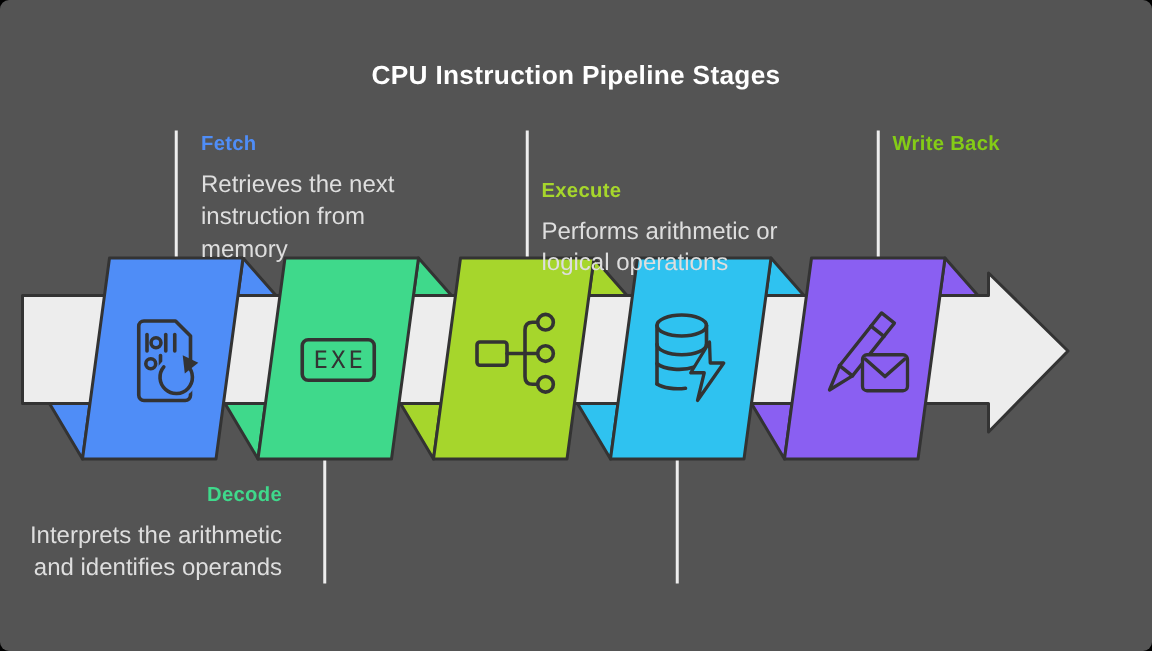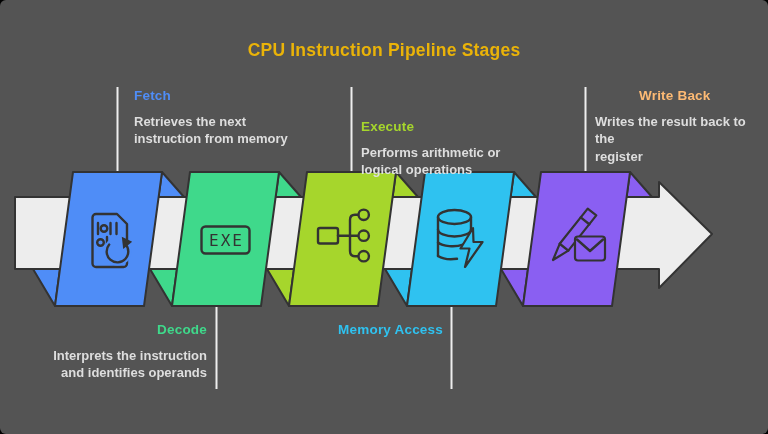--- a/index.html
+++ b/index.html
@@ -3,35 +3,35 @@
 <meta charset="utf-8">
 <style>
   html,body { margin:0; padding:0; background:#000; }
   .canvas {
     position:relative; width:768px; height:434px;
     background:#545454; overflow:hidden; border-radius:6px;
     font-family:"Liberation Sans", sans-serif;
   }
   .title {
     position:absolute; top:40px; left:0; width:100%;
-    text-align:center; color:#eab308;
+    text-align:center; color:#ffffff;
     font-size:17.5px; font-weight:bold; letter-spacing:.2px;
   }
   .diagram-svg { position:absolute; left:0; top:0; }
   .shape { stroke:#333333; stroke-width:2; stroke-linejoin:round; }
   .ic { fill:none; stroke:#333333; stroke-width:2.4; stroke-linecap:round; stroke-linejoin:round; }
   .icf { stroke:#333333; stroke-width:2.2; stroke-linejoin:round; }
   .lbl { position:absolute; width:160px; }
   .lbl h3 { margin:0 0 10px 0; font-size:13.5px; font-weight:bold; letter-spacing:.2px; }
-  .lbl p { margin:0; font-size:13px; line-height:1.34; color:#dedede; white-space:pre-line;font-weight:bold; }
+  .lbl p { margin:0; font-size:16px; line-height:1.34; color:#dedede; white-space:pre-line; }
   .lbl-bottom { text-align:right; }
   .lbl-fetch   { left:134px; top:88px; }
   .lbl-execute { left:361px; top:88px;margin-top:31px; }
   .lbl-writeback { left:595px; top:88px; width:156px; }
-  .lbl-decode  { right:561px; top:322px; width:170px; }
+  .lbl-decode  { right:580px; top:322px; width:170px; }
   .lbl-memory  { right:325px; top:322px; width:170px; }
   .exe-text { font-family:"DejaVu Sans Mono", monospace; font-size:16px; letter-spacing:2px; fill:#333333; }
 </style>
 </head>
 <body>
 
 <div class="canvas">
 
   <div class="title">CPU Instruction Pipeline Stages</div>
 
@@ -120,27 +120,24 @@
     <h3 style="color: rgb(79, 141, 247);">Fetch</h3>
     <p>Retrieves the next
 instruction from memory</p>
   </div>
   <div class="lbl lbl-execute">
     <h3 style="color: rgb(166, 214, 44);">Execute</h3>
     <p>Performs arithmetic or
 logical operations</p>
   </div>
   <div class="lbl lbl-writeback">
-    <h3 style="color: #fdba74; margin-left: 44px;">Write Back</h3>
-    <p>Writes the result back to the
-register</p>
+    <h3 style="color: #84cc16;">Write Back</h3>
   </div>
 
   <div class="lbl lbl-bottom lbl-decode">
     <h3 style="color: rgb(63, 217, 139);">Decode</h3>
-    <p>Interprets the instruction
+    <p>Interprets the arithmetic
 and identifies operands</p>
   </div>
   <div class="lbl lbl-bottom lbl-memory">
-    <h3 style="color: rgb(47, 194, 240);">Memory Access</h3>
   </div>
 
 </div>
 
 </body></html>

